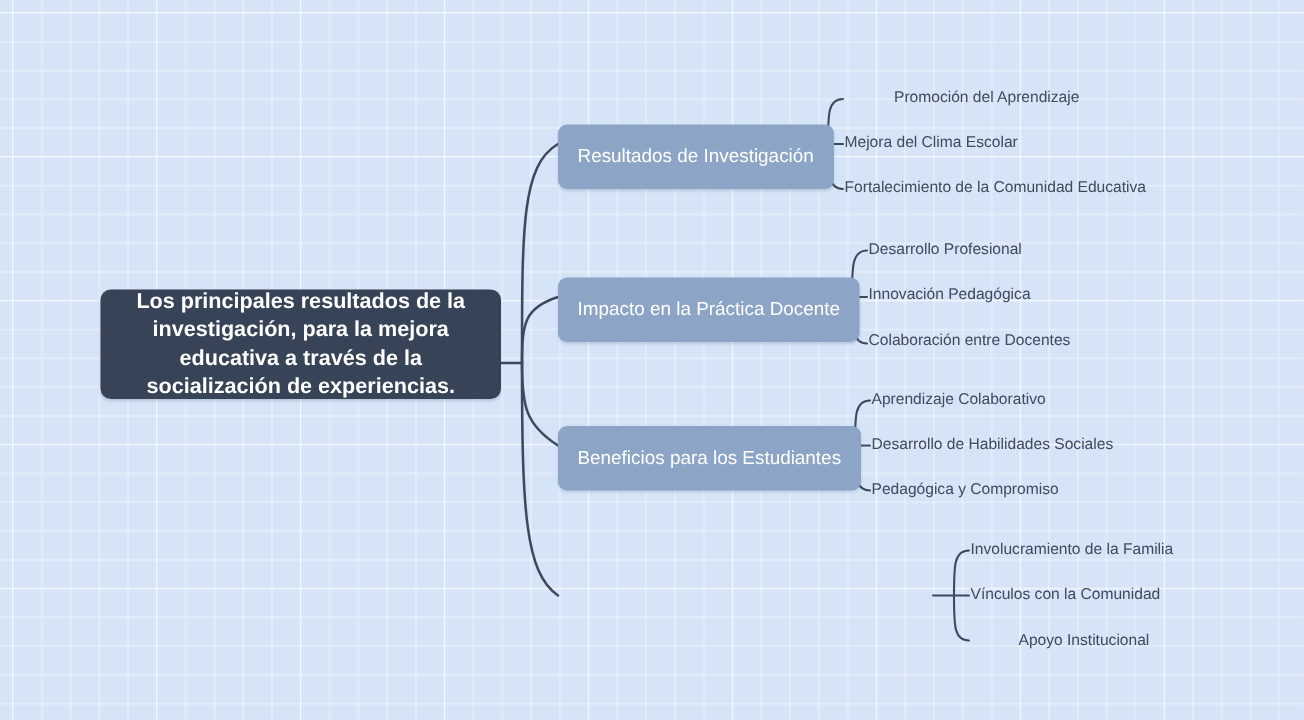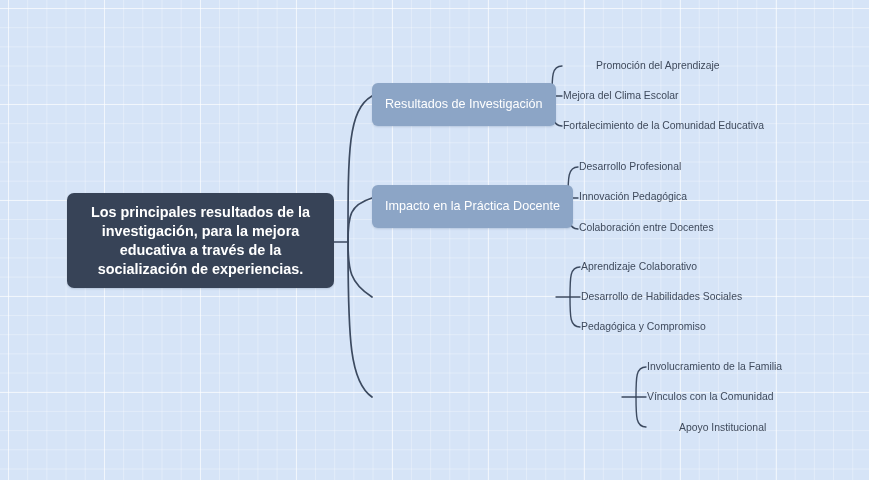--- a/index.html
+++ b/index.html
@@ -36,21 +36,21 @@
     height: 480px;
     pointer-events: none;
   }
 
   
   .root-node {
     position: absolute;
     left: 67px;
     top: 193px;
     width: 267px;
-    height: 95px;
+    height: 73px;
     box-sizing: border-box;
     background: #374357;
     border-radius: 7px;
     color: #ffffff;
     font-size: 14.4px;
     font-weight: bold;
     line-height: 19px;
     text-align: center;
     display: flex;
     align-items: center;
@@ -146,20 +146,23 @@
   <div class="leaf" style="left:563px; top:91px;">Mejora del Clima Escolar</div>
   <div class="leaf" style="left:563px; top:121px;">Fortalecimiento de la Comunidad Educativa</div>
 
   <div class="branch" style="left:372px; top:185px;">
     <span>Impacto en la Práctica Docente</span>
   </div>
   <div class="leaf" style="left:579px; top:162px;">Desarrollo Profesional</div>
   <div class="leaf" style="left:579px; top:192px;">Innovación Pedagógica</div>
   <div class="leaf" style="left:579px; top:223px;">Colaboración entre Docentes</div>
 
+  <div class="branch" style="left:372px; top:284px;">
+    <span>Beneficios para los Estudiantes</span>
+  </div>
   <div class="leaf" style="left:581px; top:262px;">Aprendizaje Colaborativo</div>
   <div class="leaf" style="left:581px; top:292px;">Desarrollo de Habilidades Sociales</div>
   <div class="leaf" style="left:581px; top:322px;">Pedagógica y Compromiso</div>
 
   <div class="leaf" style="left:647px; top:362px;text-align:right;">Involucramiento de la Familia</div>
   <div class="leaf" style="left:647px; top:392px;">Vínculos con la Comunidad</div>
   <div class="leaf" style="left:647px; top:423px;margin-left:32px;">Apoyo Institucional</div>
 
 </div>
 

